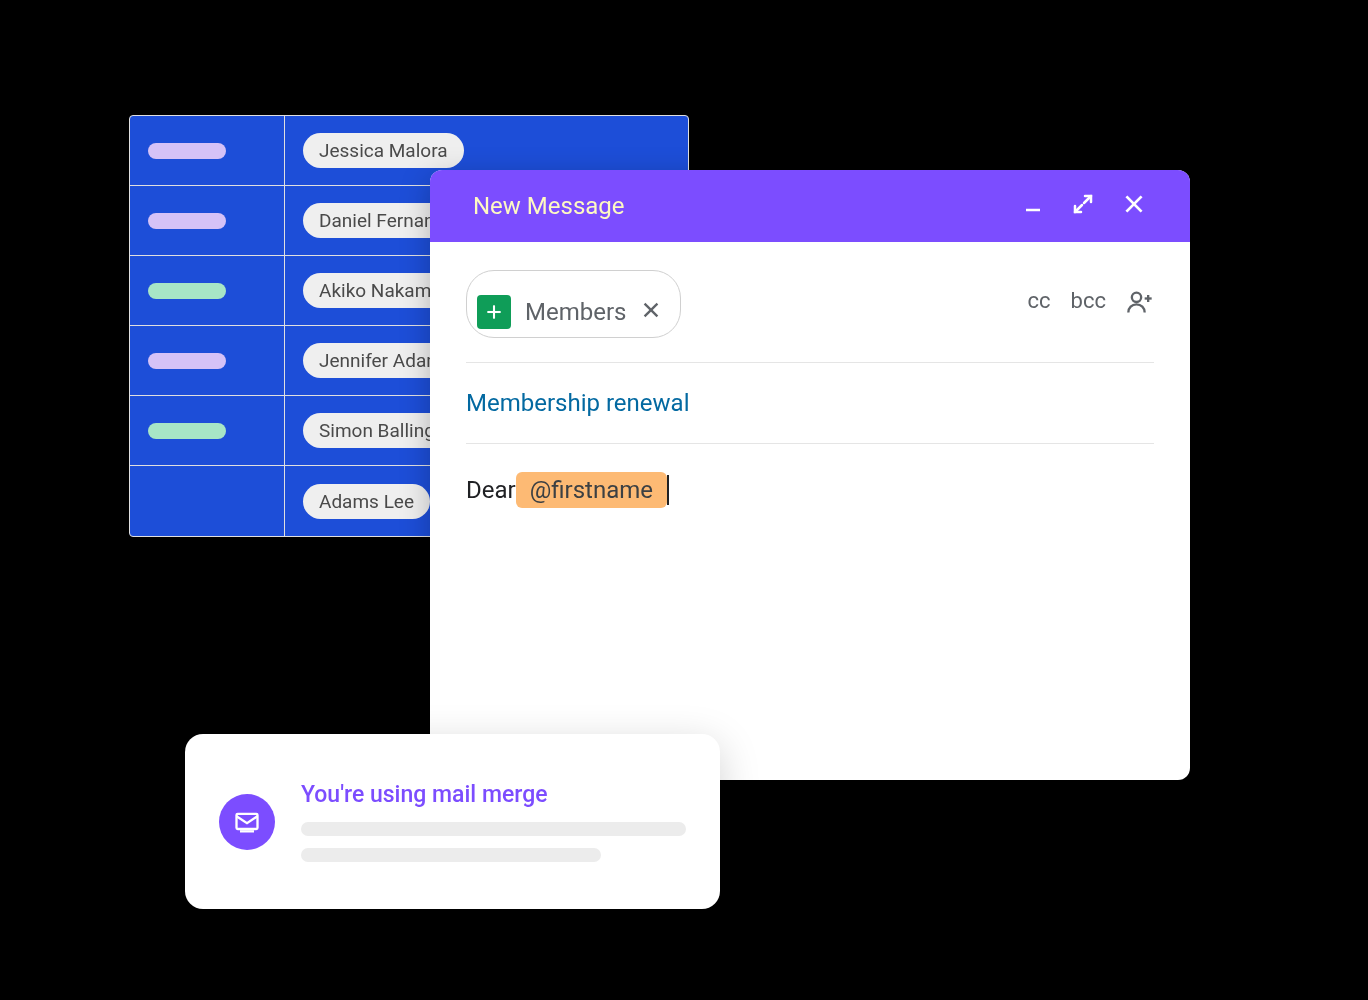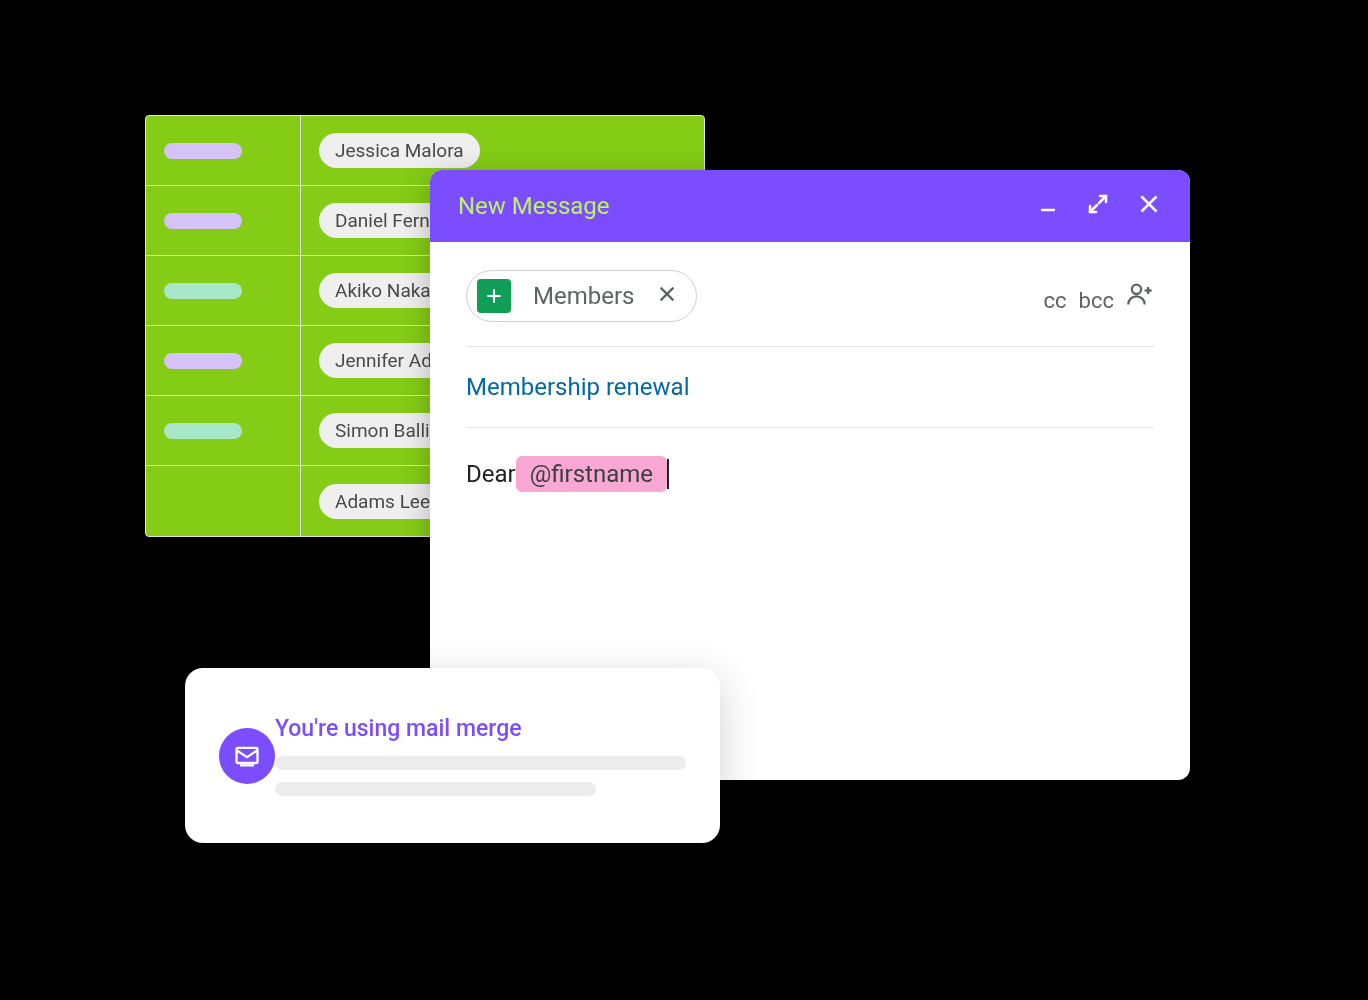--- a/index.html
+++ b/index.html
@@ -8,24 +8,24 @@
     height: 1000px;
     background: #000;
     font-family: -apple-system, BlinkMacSystemFont, "Segoe UI", Roboto, Arial, sans-serif;
     position: relative;
     overflow: hidden;
   }
 
   
   .sheet {
     position: absolute;
-    left: 145px;
+    left: 129px;
     top: 115px;
     width: 560px;
-    background: #84cc16;
+    background: #1d4ed8;
     border: 1px solid #e0e0e0;
     border-radius: 4px;
   }
   .sheet-row {
     display: flex;
     height: 70px;
     border-bottom: 1px solid #e0e0e0;
   }
   .sheet-row:last-child { border-bottom: none; }
   .sheet-cell-a {
@@ -67,91 +67,92 @@
     border-radius: 12px;
     box-shadow: 0 8px 30px rgba(0,0,0,0.25);
     overflow: hidden;
   }
   .compose-header {
     background: #7c4dff;
     height: 72px;
     display: flex;
     align-items: center;
     justify-content: space-between;
-    padding: 0 28px;
-    color: #bef264;
+    padding: 0 43px;
+    color: #fef9c3;
   }
   .compose-title { font-size: 24px; font-weight: 400; }
   .compose-actions { display: flex; align-items: center; gap: 26px; }
   .compose-actions svg { stroke: #fff; }
 
   .compose-body { padding: 28px 36px 0 36px; }
 
   .to-row {
     display: flex;
     align-items: center;
     justify-content: space-between;
     padding-bottom: 24px;
     border-bottom: 1px solid #e5e5e5;
   }
   .recipient-chip {
     display: inline-flex;
     align-items: center;
-    gap: 22px;
+    gap: 14px;
     border: 1px solid #d0d0d0;
     border-radius: 28px;
-    padding: 8px 18px 8px 10px;
+    padding: 24px 18px 8px 10px;
   }
   .sheets-icon {
     width: 34px; height: 34px;
     background: #0f9d58;
     border-radius: 4px;
     display: flex; align-items: center; justify-content: center;
   }
   .recipient-label { font-size: 24px; color: #5f6368; }
   .chip-close { color: #5f6368; }
 
-  .to-extras { display: flex; align-items: flex-end; gap: 12px; color: #5f6368; font-size: 22px; }
+  .to-extras { display: flex; align-items: flex-start; gap: 20px; color: #5f6368; font-size: 22px; }
 
   .subject-row {
     padding: 26px 0;
     border-bottom: 1px solid #e5e5e5;
     font-size: 24px;
     color: #0369a1;
   }
 
   .body-row {
     padding: 28px 0;
     font-size: 24px;
     color: #202124;
     display: flex;
     align-items: center;
   }
   .merge-tag {
-    background: #f9a8d4;
+    background: #fdba74;
     padding: 4px 14px;
     border-radius: 6px;
     color: #3c4043;
   }
   .cursor {
     width: 2px; height: 30px; background: #202124;
   }
 
   
   .toast {
     position: absolute;
     left: 185px;
-    top: 668px;
+    top: 734px;
     width: 535px;
     height: 175px;
     background: #fff;
     border-radius: 18px;
     box-shadow: 0 10px 40px rgba(0,0,0,0.18);
     display: flex;
     align-items: center;
+    gap: 26px;
     padding: 0 34px;
     justify-content: flex-end;
   }
   .toast-icon {
     width: 56px; height: 56px;
     background: #7c4dff;
     border-radius: 50%;
     display: flex; align-items: center; justify-content: center;
     flex-shrink: 0;
   }

